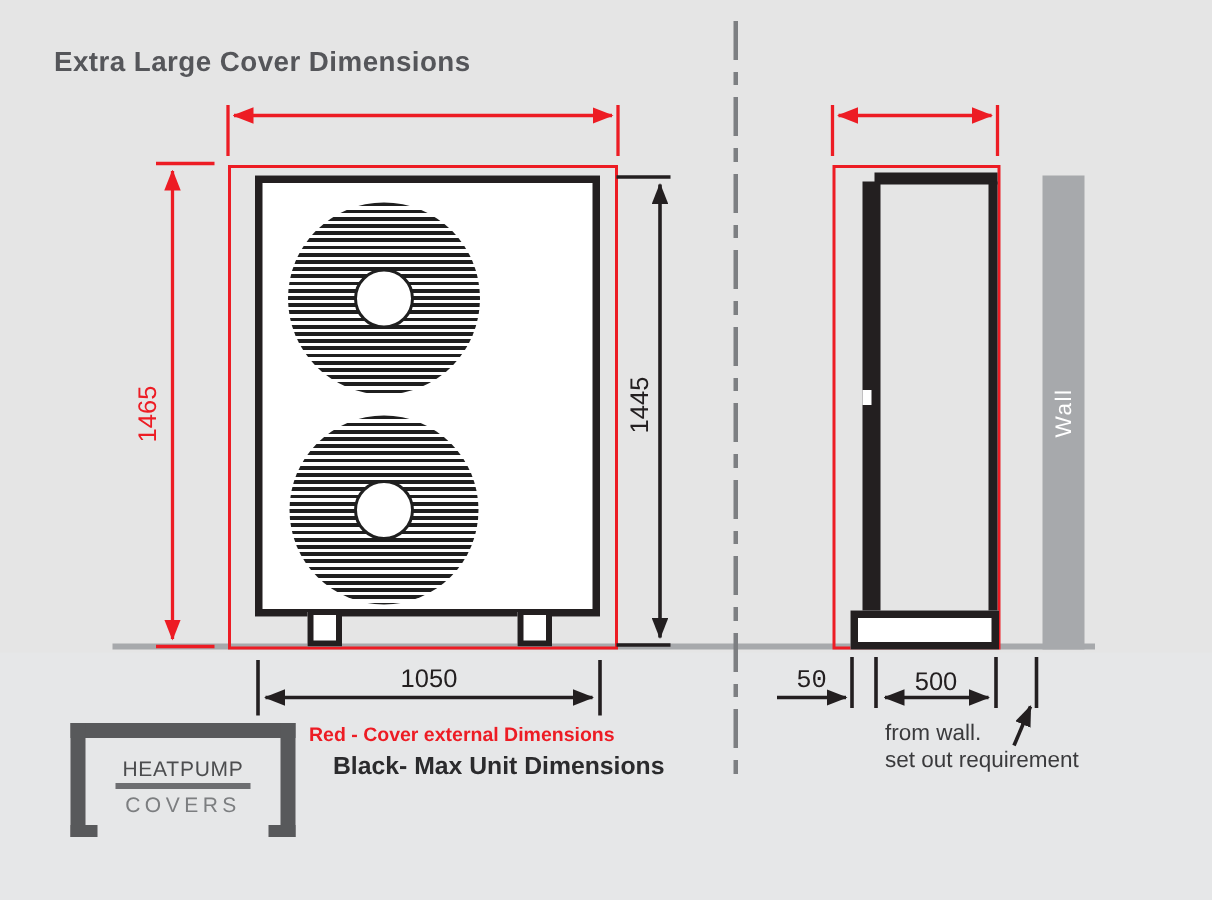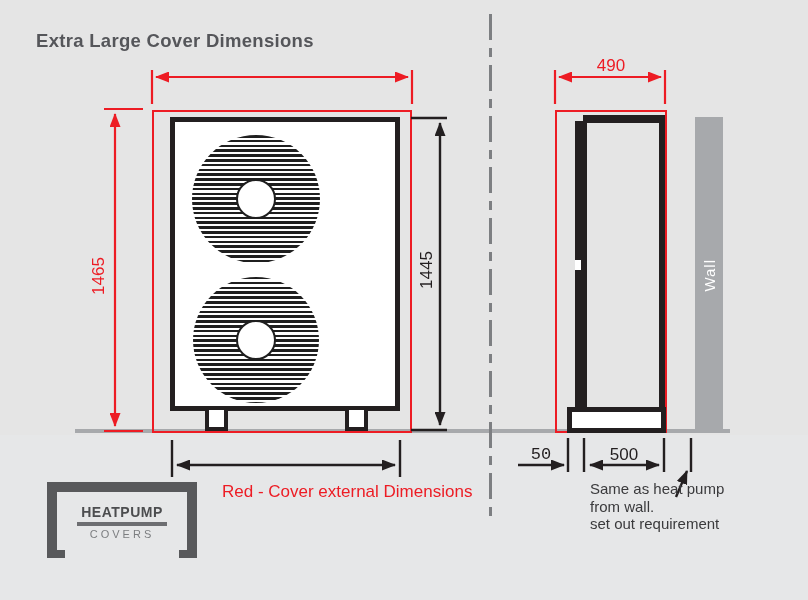--- a/index.html
+++ b/index.html
@@ -78,39 +78,39 @@
   .dim-black { color: #231f20; }
   #dim-1180 { left: 152px; top: 56px; width: 260px; }
   #dim-490  { left: 555px; top: 56px; width: 112px; }
   #dim-1465 { left: 69px;  top: 266px; width: 60px; transform: rotate(-90deg); }
   #dim-1445 { left: 397px; top: 260px; width: 60px; transform: rotate(-90deg); }
   #dim-1050 { left: 172px; top: 443px; width: 228px; }
   #dim-50   { left: 524px; top: 445px; width: 34px; font-family: Liberation Mono, monospace; }
   #dim-400  { left: 584px; top: 445px; width: 80px; }
 
   
-  #legend-red   { left: 222px; top: 482px; font-size: 17px; font-weight: normal; color: #ed1c24; }
+  #legend-red   { left: 206px; top: 482px; font-size: 13px; font-weight: bold; color: #ed1c24; }
   #legend-black { left: 222px; top: 502px; font-size: 16.5px; font-weight: bold; color: #2b2b2d; }
 
   
   #annotation { left: 590px; top: 480px; font-size: 15px; line-height: 17.5px; color: #3a3a3c; }
 
   
   #logo { left: 47px; top: 482px; width: 150px; height: 76px; }
   .logo-bar { position: absolute; background: #58595b; }
   #logo-top   { left: 0; top: 0; width: 150px; height: 10px; }
   #logo-left  { left: 0; top: 0; width: 10px; height: 76px; }
   #logo-right { left: 140px; top: 0; width: 10px; height: 76px; }
   #logo-foot-l{ left: 0; top: 68px; width: 18px; height: 8px; }
   #logo-foot-r{ left: 132px; top: 68px; width: 18px; height: 8px; }
   #logo-line1 { position: absolute; left: 0; top: 22px; width: 150px; text-align: center;
-                font-size: 14px; font-weight: bold; letter-spacing: 0.5px; color: #4c4d4f; }
+                font-size: 14px; font-weight: normal; letter-spacing: 0.5px; color: #4c4d4f; }
   #logo-underline { position: absolute; left: 30px; top: 40px; width: 90px; height: 4px; background: #6d6e71; }
   #logo-line2 { position: absolute; left: 0; top: 46px; width: 150px; text-align: center;
-                font-size: 11px; letter-spacing: 3px; color: #7c7e80; }
+                font-size: 14px; letter-spacing: 3px; color: #7c7e80; }
 
   #dims-svg { position: absolute; left: 0; top: 0; pointer-events: none; }
 </style>
 </head>
 <body>
 
 <div id="stage">
 
   <div class="abs" id="lower-panel"></div>
   <div class="abs" id="ground-line"></div>
@@ -176,28 +176,28 @@
       <line x1="664" y1="438" x2="664" y2="472"></line>
       <line x1="691" y1="438" x2="691" y2="472"></line>
       <line x1="518" y1="465" x2="564" y2="465" marker-end="url(#aB)"></line>
       <line x1="590" y1="465" x2="659" y2="465" marker-start="url(#aB)" marker-end="url(#aB)"></line>
       <line x1="676" y1="497" x2="687" y2="471" marker-end="url(#aB)"></line>
     </g>
   </svg>
 
   <div class="dim-label dim-red" id="dim-1465">1465</div>
   <div class="dim-label dim-black" id="dim-1445">1445</div>
-  <div class="dim-label dim-red" id="dim-490">490</div>
+  <div class="dim-label dim-black" id="dim-1050">1050</div>
   <div class="dim-label dim-black" id="dim-50">50</div>
   <div class="dim-label dim-black" id="dim-400">500</div>
 
   <div class="abs" id="legend-red">Red - Cover external Dimensions</div>
+  <div class="abs" id="legend-black">Black- Max Unit Dimensions</div>
 
   <div class="abs" id="annotation">
-    <div>Same as heat pump</div>
     <div>from wall.</div>
     <div>set out requirement</div>
   </div>
 
   <div class="abs" id="logo">
     <div class="logo-bar" id="logo-top"></div>
     <div class="logo-bar" id="logo-left"></div>
     <div class="logo-bar" id="logo-right"></div>
     <div class="logo-bar" id="logo-foot-l"></div>
     <div class="logo-bar" id="logo-foot-r"></div>

